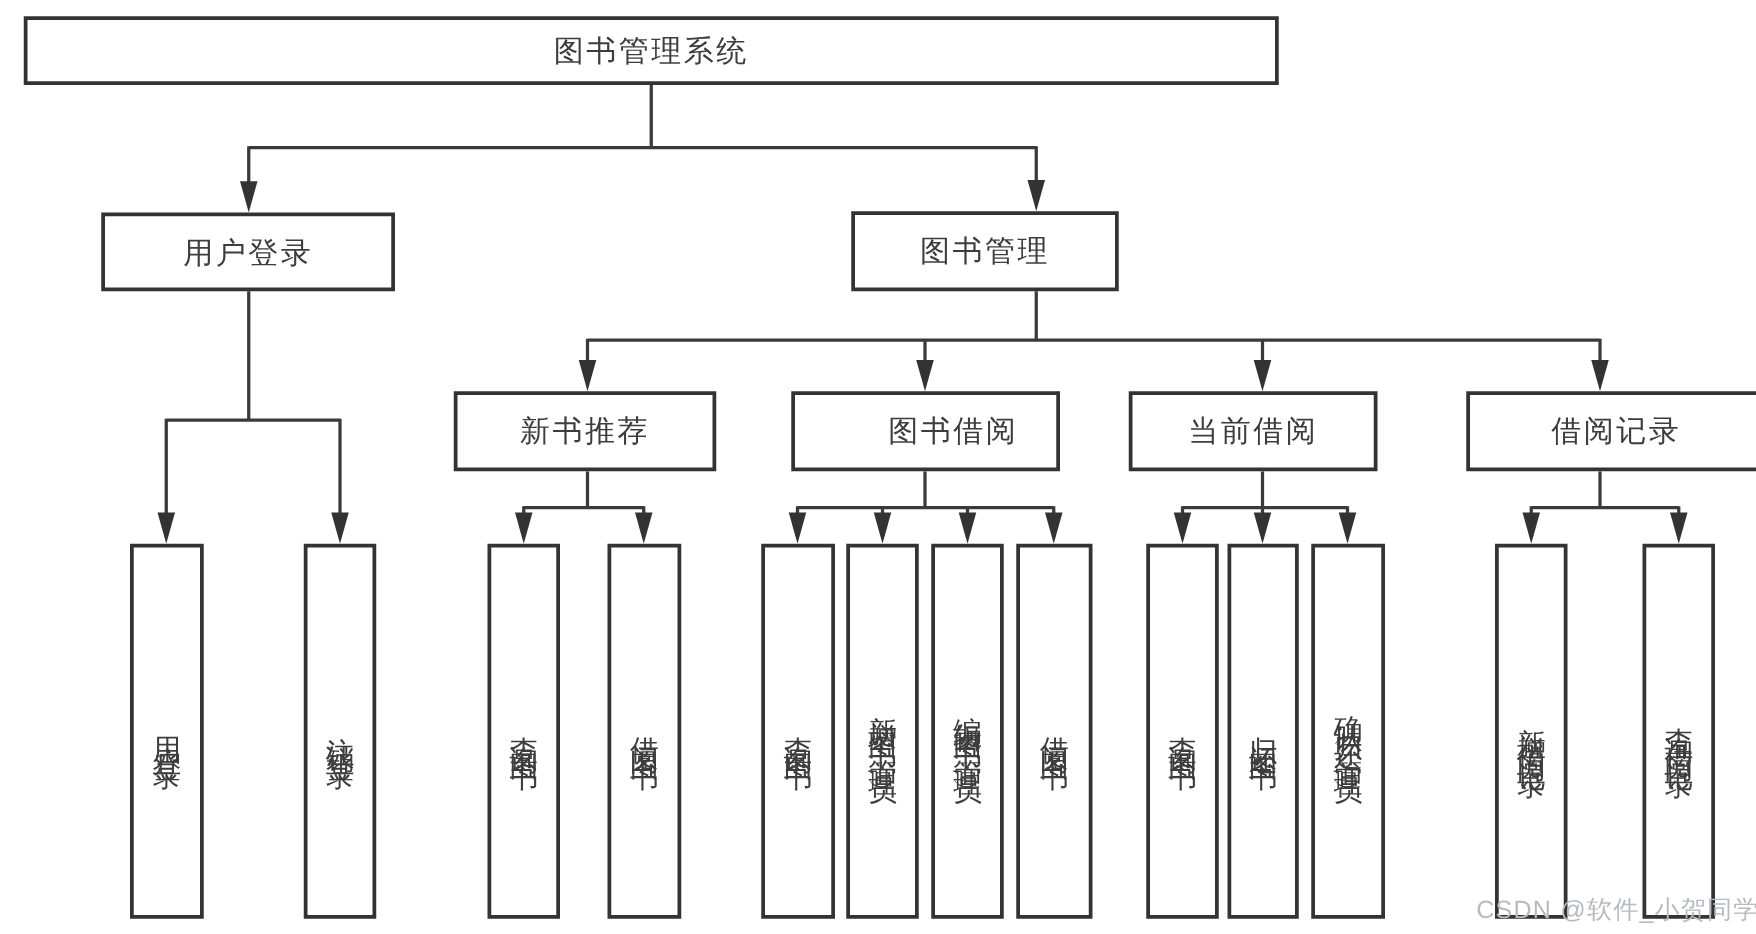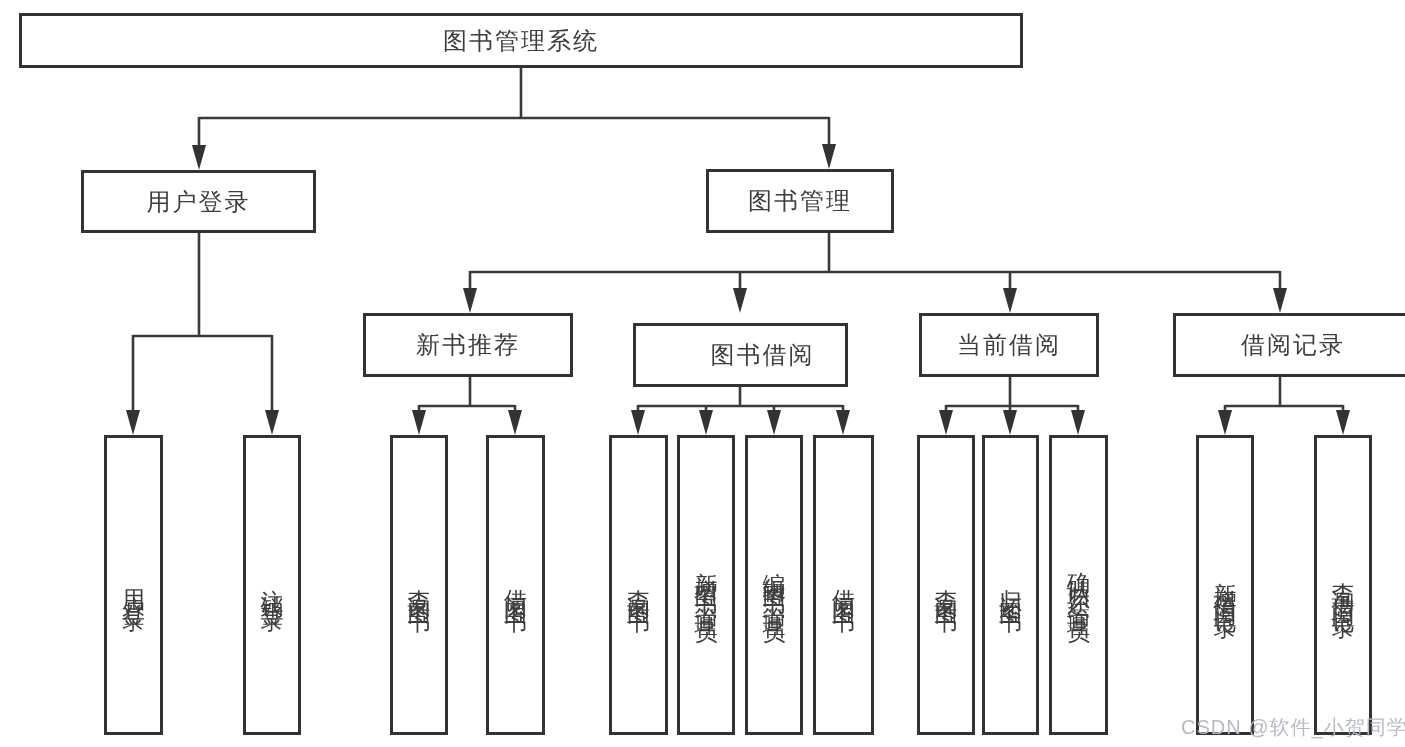--- a/index.html
+++ b/index.html
@@ -105,31 +105,31 @@
     </g>
   </svg>
 
   <div class="node h" style="left:19px; top:13px; width:1004px; height:55px;">
     <span class="label">图书管理系统</span>
   </div>
 
   <div class="node h" style="left:81px; top:170px; width:235px; height:63px;">
     <span class="label">用户登录</span>
   </div>
-  <div class="node h" style="left:706px; top:169px; width:188px; height:64px;">
+  <div class="node h" style="left:681px; top:169px; width:214px; height:64px;">
     <span class="label">图书管理</span>
   </div>
 
   <div class="node h" style="left:363px; top:313px; width:210px; height:64px;">
     <span class="label">新书推荐</span>
   </div>
-  <div class="node h" style="left:633px; top:323px; width:215px; height:64px;padding-left:44px;">
+  <div class="node h" style="left:633px; top:313px; width:215px; height:64px;padding-left:44px;">
     <span class="label">图书借阅</span>
   </div>
-  <div class="node h" style="left:903px; top:313px; width:180px; height:64px;margin-left:16px;">
+  <div class="node h" style="left:903px; top:313px; width:199px; height:64px;">
     <span class="label">当前借阅</span>
   </div>
   <div class="node h" style="left:1173px; top:313px; width:240px; height:64px;">
     <span class="label">借阅记录</span>
   </div>
 
   <div class="node v" style="left:104px; top:435px; width:59px; height:300px;">
     <span class="label">用户登录</span>
   </div>
   <div class="node v" style="left:243px; top:435px; width:58px; height:300px;">

